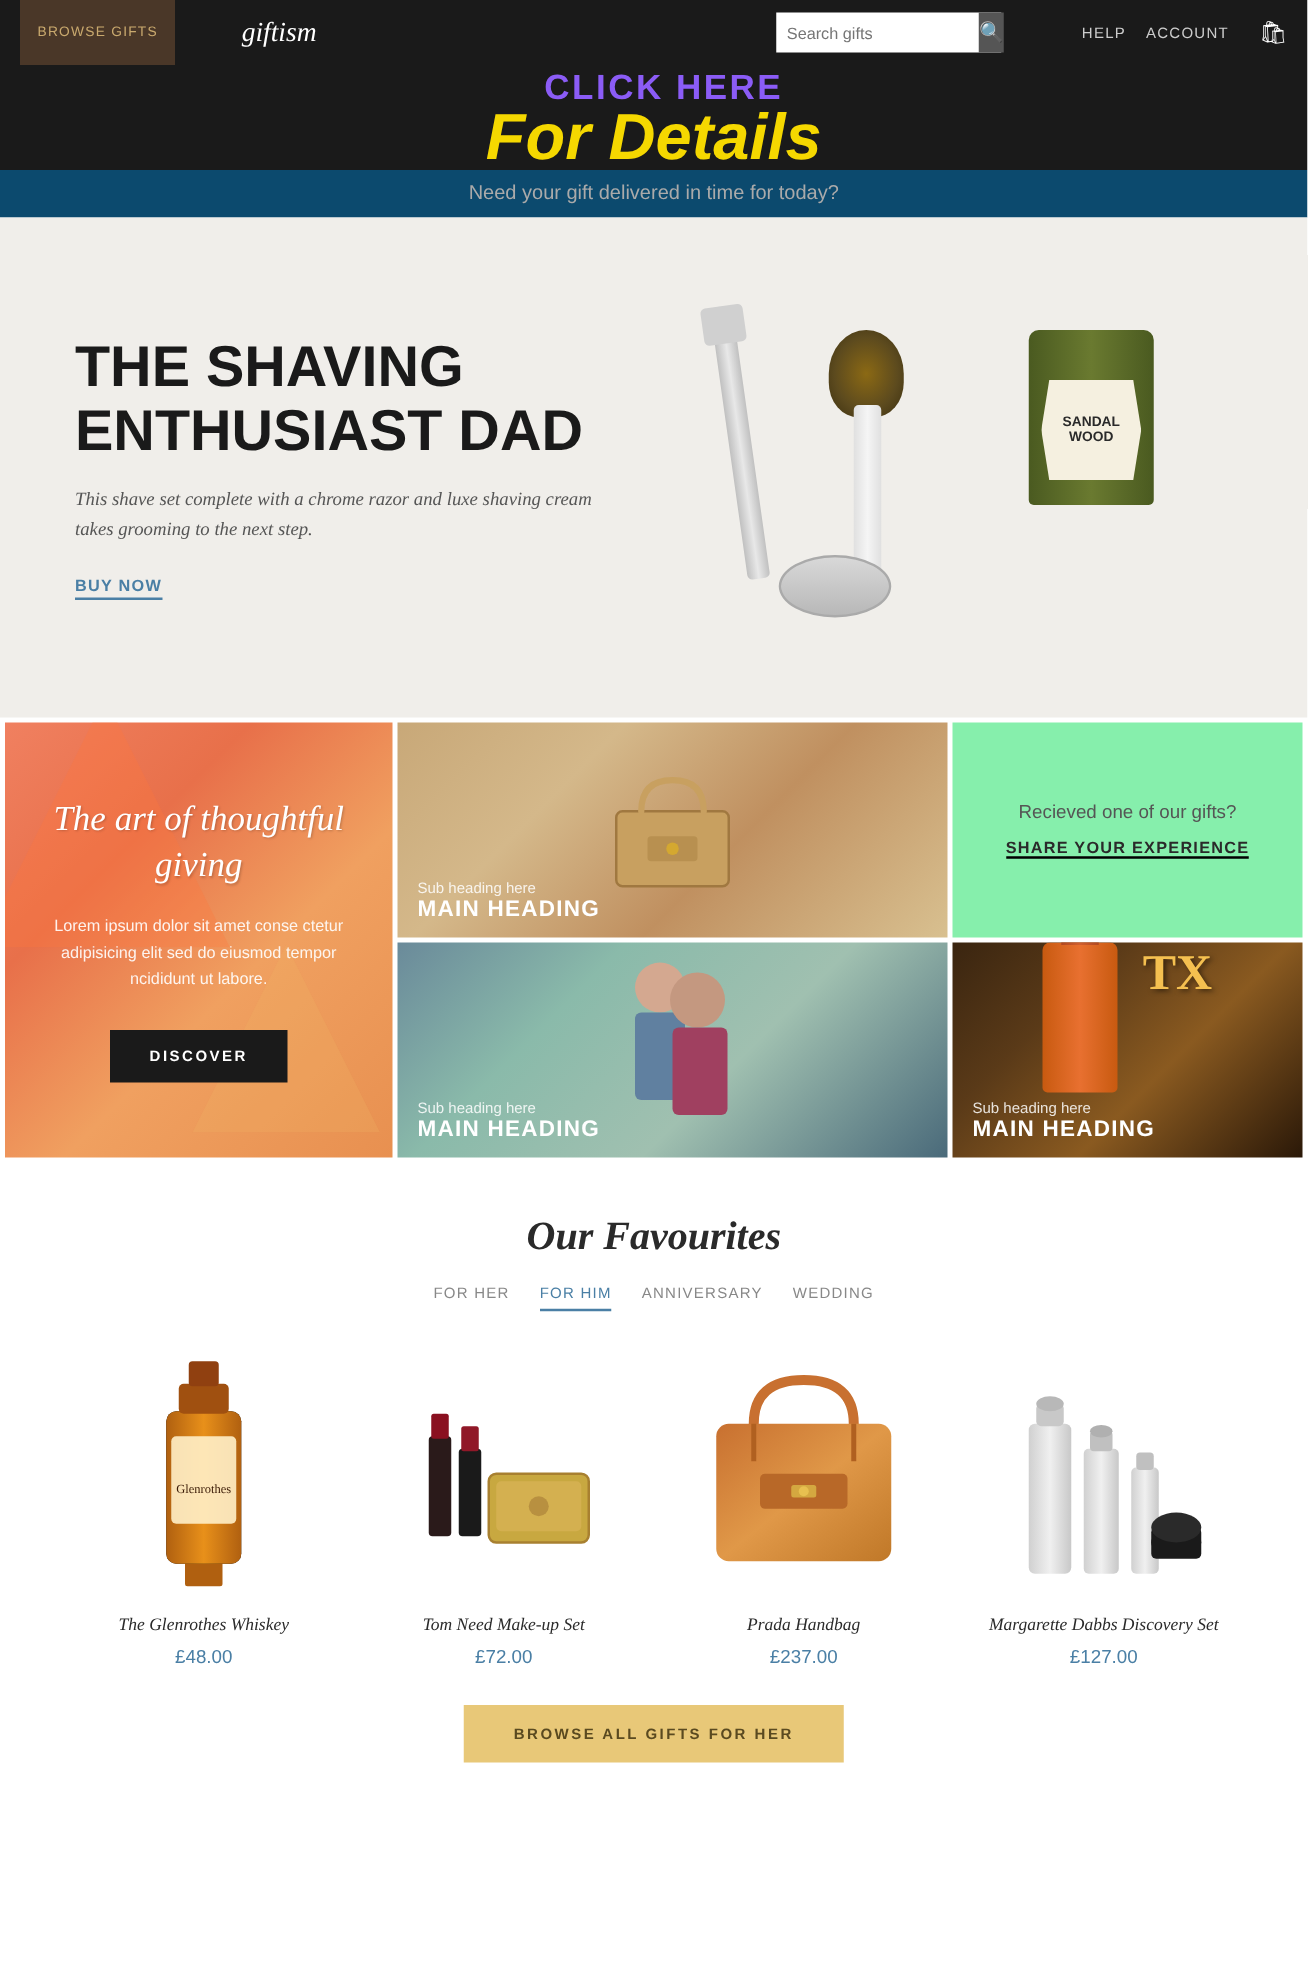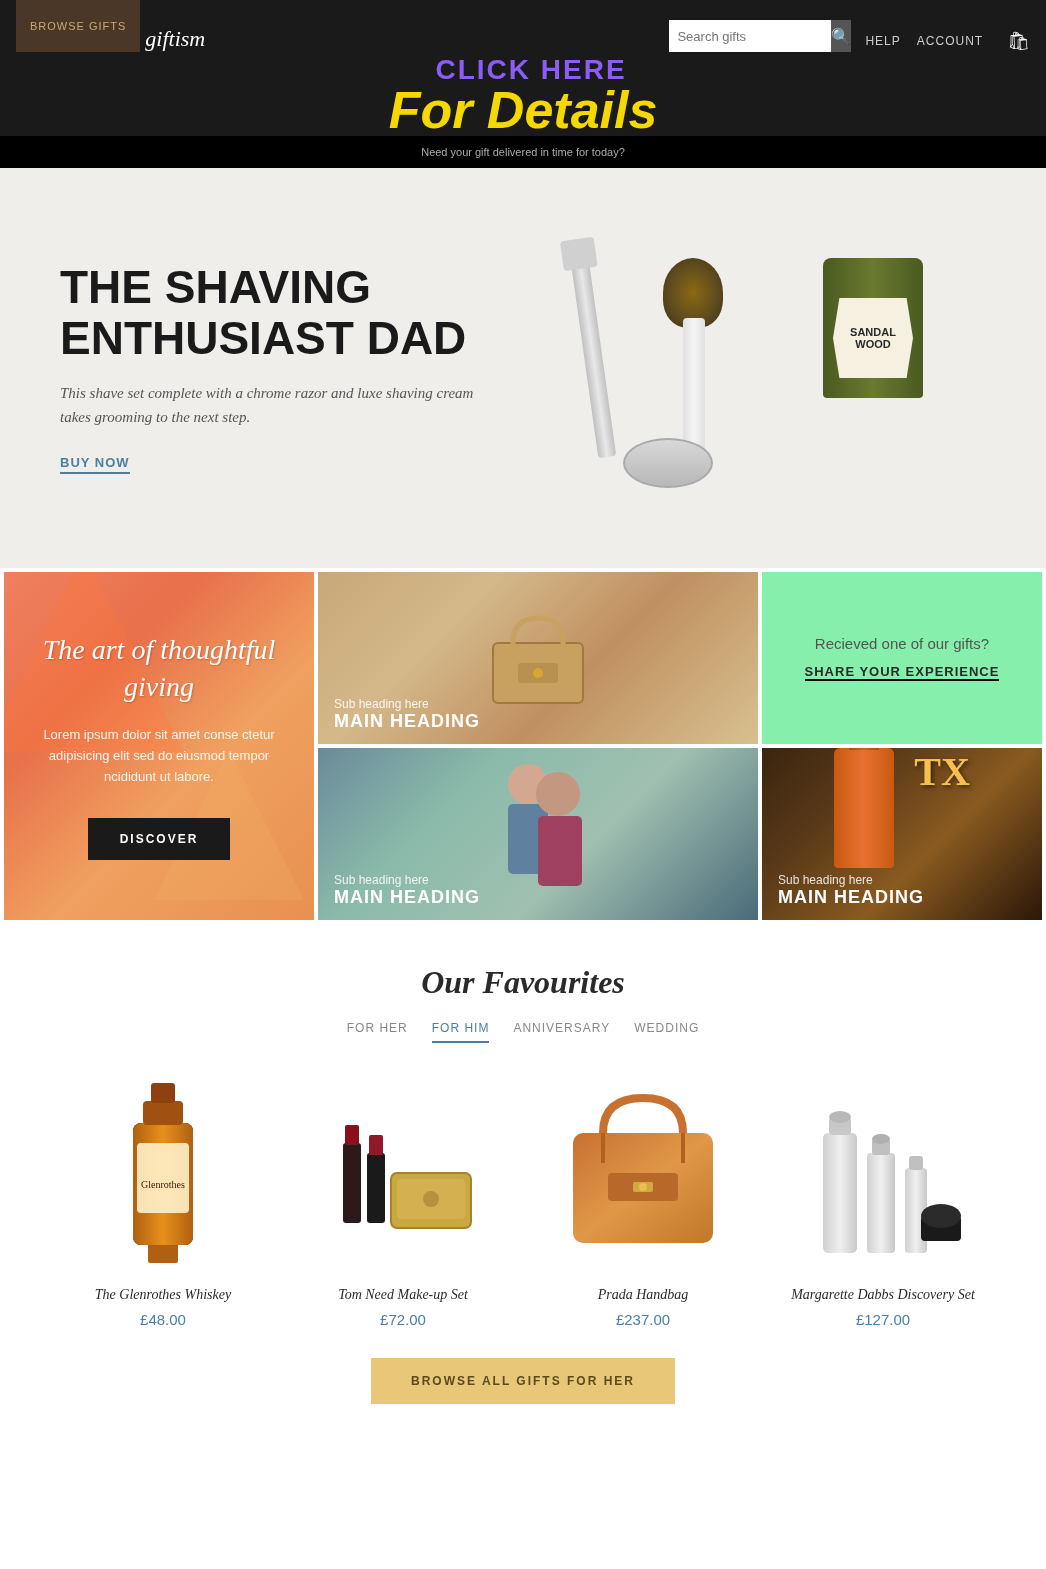--- a/index.html
+++ b/index.html
@@ -1,25 +1,26 @@
 <!DOCTYPE html>
 <html><head>
   <meta charset="utf-8">
   <style>
     * { margin: 0; padding: 0; box-sizing: border-box; }
     body { font-family: 'Georgia', serif; background: #fff; width: 1046px; }
 
     
     .header {
       display: flex;
-      align-items: flex-end;
+      align-items: center;
       background: #1a1a1a;
       padding: 0 16px;
       height: 52px;
       position: relative;
+      gap: 48px;
     }
     .browse-btn {
       background: #4a3728;
       color: #c9a96e;
       font-size: 11px;
       font-family: Arial, sans-serif;
       letter-spacing: 1px;
       padding: 0 14px;
       height: 52px;
       display: flex;
@@ -108,25 +109,25 @@
       font-size: 52px;
       font-family: Arial, sans-serif;
       font-weight: 900;
       font-style: italic;
       display: block;
       line-height: 1;
     }
 
     
     .promo-bar {
-      background: #000000;
+      background: #0c4a6e;
       text-align: center;
       padding: 10px;
       color: #aaa;
-      font-size: 11px;
+      font-size: 16px;
       font-family: Arial, sans-serif;
     }
 
     
     .hero {
       background: #f0eeea;
       display: flex;
       align-items: center;
       min-height: 330px;
       padding: 40px 60px;

